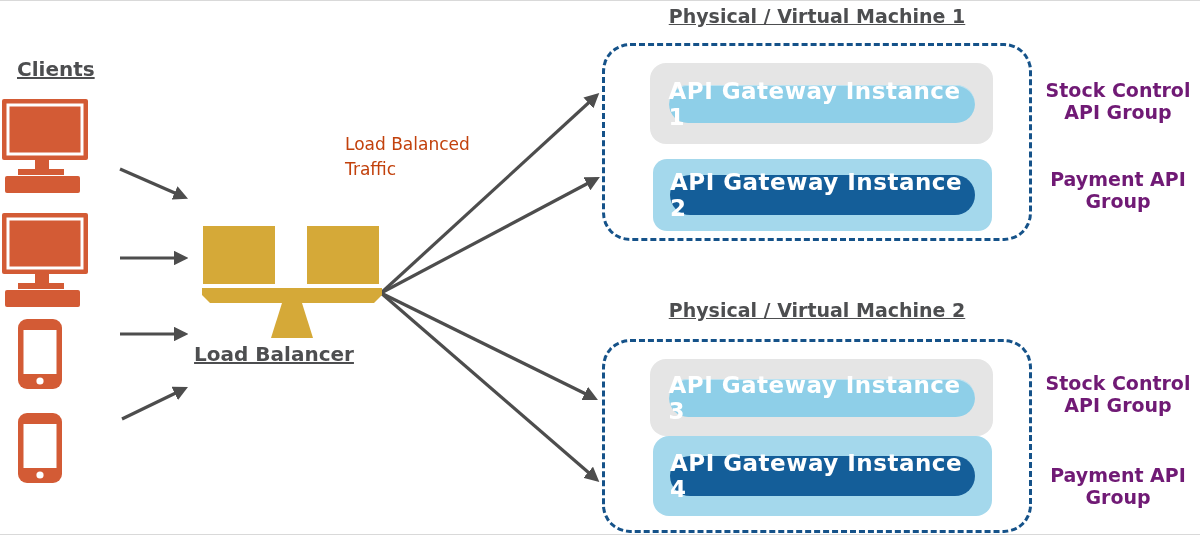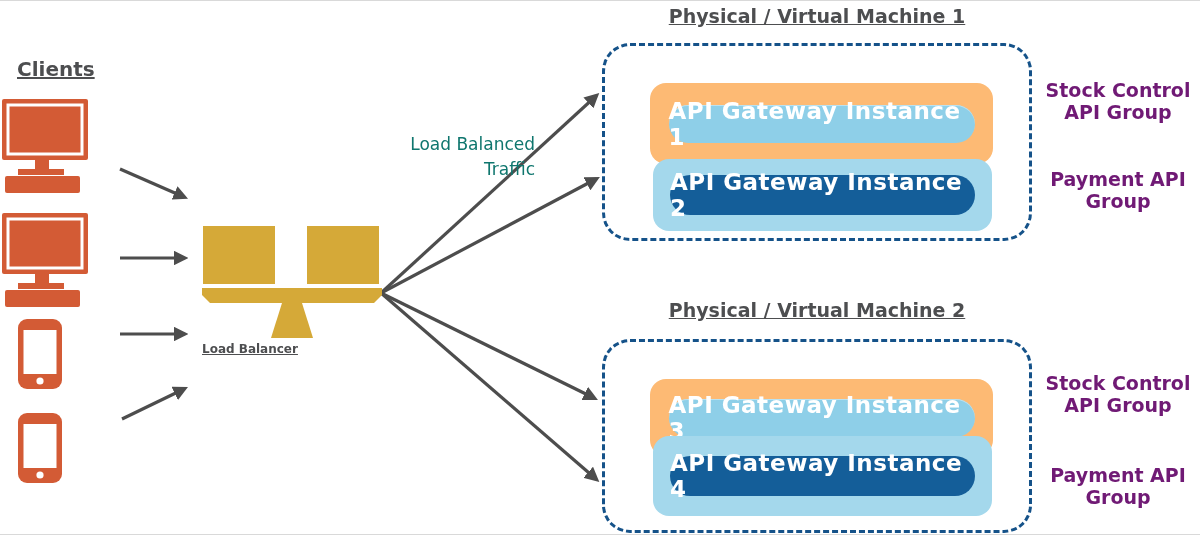--- a/index.html
+++ b/index.html
@@ -6,29 +6,29 @@
   .stage{
     position:relative;width:1200px;height:535px;background:#ffffff;overflow:hidden;
     font-family:"DejaVu Sans","Liberation Sans",sans-serif;
     border-top:1px solid #d9d9d9;border-bottom:1px solid #d9d9d9;box-sizing:border-box;
   }
   .abs{position:absolute;}
   .bold-label{font-weight:bold;color:#4d4e50;text-decoration:underline;}
   
   .clients-label{left:9px;top:56px;font-size:20px;margin-left:8px;}
   
-  .lb-label{left:202px;top:341px;width:180px;text-align:left;font-size:12px;}
+  .lb-label{left:184px;top:341px;width:180px;text-align:center;font-size:20px;}
   
-  .traffic-label{left:345px;top:131px;width:190px;text-align:right;
-    font-size:17px;line-height:25px;color:#0f766e;}
+  .traffic-label{left:345px;top:131px;width:190px;text-align:left;
+    font-size:17px;line-height:25px;color:#c2410c;}
   
   .machine-box{border:3px dashed #155289;border-radius:28px;box-sizing:border-box;}
   .machine-title{width:430px;text-align:center;font-size:19px;}
   .inst-outer{border-radius:16px;display:flex;align-items:center;justify-content:center;}
-  .inst-outer.dark{background:#fdba74;margin-top:20px;}
+  .inst-outer.dark{background:#e5e5e5;}
   .inst-outer.light{background:#a4d8ec;}
   .inst-inner{border-radius:20px;display:flex;align-items:center;justify-content:center;
     font-weight:bold;color:#ffffff;font-size:23px;letter-spacing:.5px;}
   .inst-inner.light{background:#8ecfe8;width:306px;height:38px;box-shadow:inset 0 1px 0 rgba(255,255,255,.4);}
   .inst-inner.dark{background:#145e99;width:305px;height:40px;}
   
   .group-label{left:1036px;width:164px;text-align:center;font-size:19px;line-height:22px;
     font-weight:bold;color:#701a75;}
   svg{display:block;}
 </style>
@@ -98,21 +98,21 @@
     <div>Traffic</div>
   </div>
 
   <div class="abs bold-label machine-title" style="left:602px;top:4px;">Physical / Virtual Machine 1</div>
   <div class="abs machine-box" style="left:602px;top:42px;width:430px;height:198px;"></div>
 
   <div class="abs inst-outer dark" style="left:650px;top:62px;width:343px;height:81px;">
     <div class="inst-inner light">API Gateway Instance 1</div>
   </div>
 
-  <div class="abs inst-outer light" style="left:653px;top:158px;width:339px;height:72px;">
+  <div class="abs inst-outer light" style="left:653px;top:158px;width:339px;height:72px;border-radius:14px;">
     <div class="inst-inner dark">API Gateway Instance 2</div>
   </div>
 
   <div class="abs group-label" style="top:78px;">
     <div>Stock Control</div>
     <div>API Group</div>
   </div>
   <div class="abs group-label" style="top:167px;">
     <div>Payment API</div>
     <div>Group</div>

